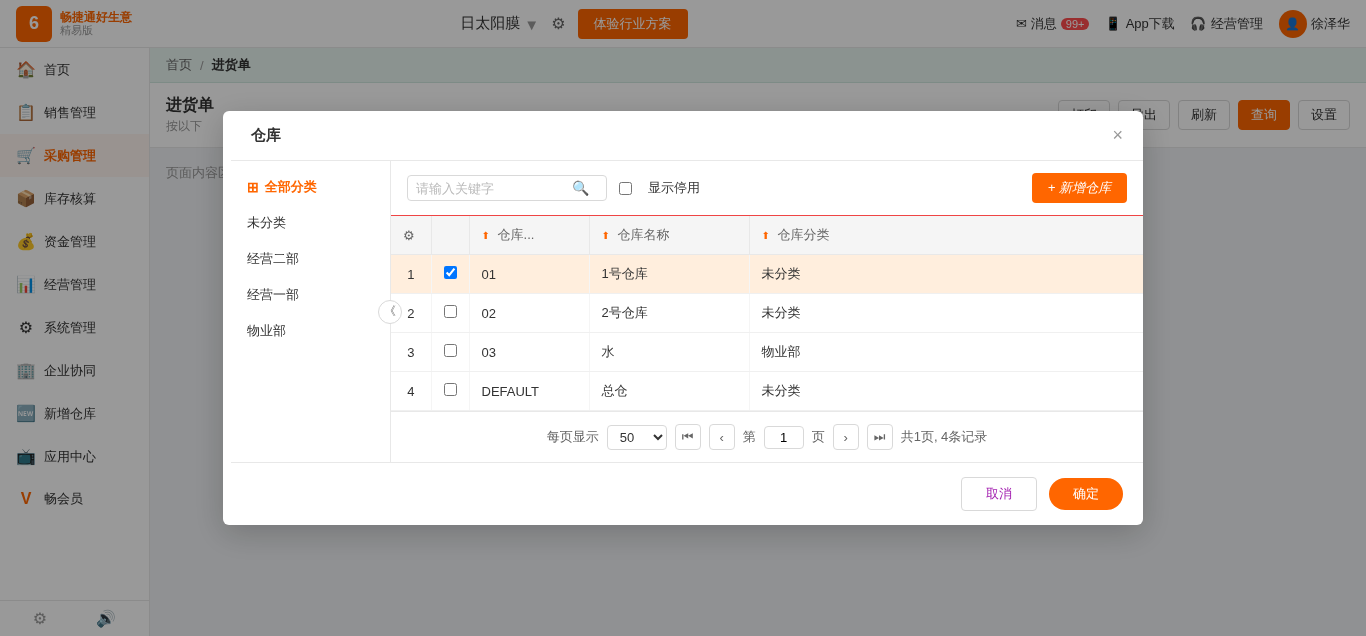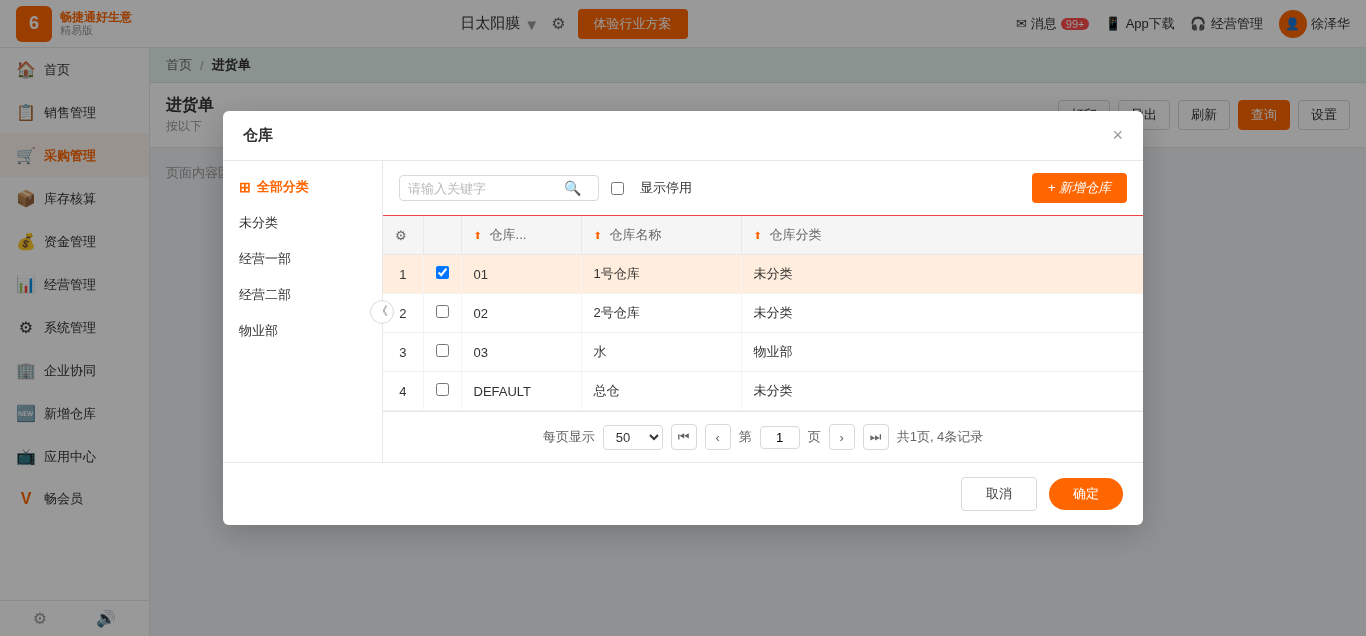--- a/index.html
+++ b/index.html
@@ -103,20 +103,21 @@
     
     .modal {
       background: #fff;
       border-radius: 6px;
       width: 920px;
       max-width: 95vw;
       box-shadow: 0 8px 32px rgba(0,0,0,0.2);
       display: flex;
       flex-direction: column;
       max-height: 90vh;
+      padding-left: 8px;
     }
     .modal-header {
       display: flex;
       align-items: center;
       justify-content: space-between;
       padding: 14px 20px;
       border-bottom: 1px solid #e8e8e8;
     }
     .modal-title { font-size: 15px; font-weight: bold; color: #333; }
     .modal-close { cursor: pointer; color: #999; font-size: 18px; }
@@ -283,21 +284,21 @@
 
     
     .modal-footer {
       display: flex;
       align-items: center;
       justify-content: flex-end;
       gap: 12px;
       padding: 14px 20px;
       border-top: 1px solid #e8e8e8;
     }
-    .btn-cancel { background: #fff; border: 1px solid #d9d9d9; color: #404040; border-radius: 4px; padding: 7px 24px; cursor: pointer; font-size: 13px; }
+    .btn-cancel { background: #fff; border: 1px solid #d9d9d9; color: #a21caf; border-radius: 4px; padding: 7px 24px; cursor: pointer; font-size: 13px; }
     .btn-confirm { background: #ff6600; color: #fff; border: none; border-radius: 16px; padding: 7px 24px; cursor: pointer; font-size: 13px; }
 
     
     .bg-page { padding: 16px; filter: blur(0px); }
   </style>
 </head>
 <body>
 
 <div class="topbar">
   <div class="topbar-left">
@@ -436,24 +437,24 @@
       <div class="cat-sidebar">
 
         <div class="cat-item active">
           <span class="cat-icon">⊞</span>
           <span>全部分类</span>
         </div>
         <div class="cat-item">
           <span>未分类</span>
         </div>
         <div class="cat-item">
+          <span>经营二部</span>
+        </div>
+        <div class="cat-item">
           <span>经营一部</span>
-        </div>
-        <div class="cat-item">
-          <span>经营二部</span>
         </div>
         <div class="cat-item">
           <span>物业部</span>
         </div>
         <div class="cat-collapse-btn">《</div>
       </div>
 
       <div class="modal-right">
 
         <div class="modal-search-bar">

